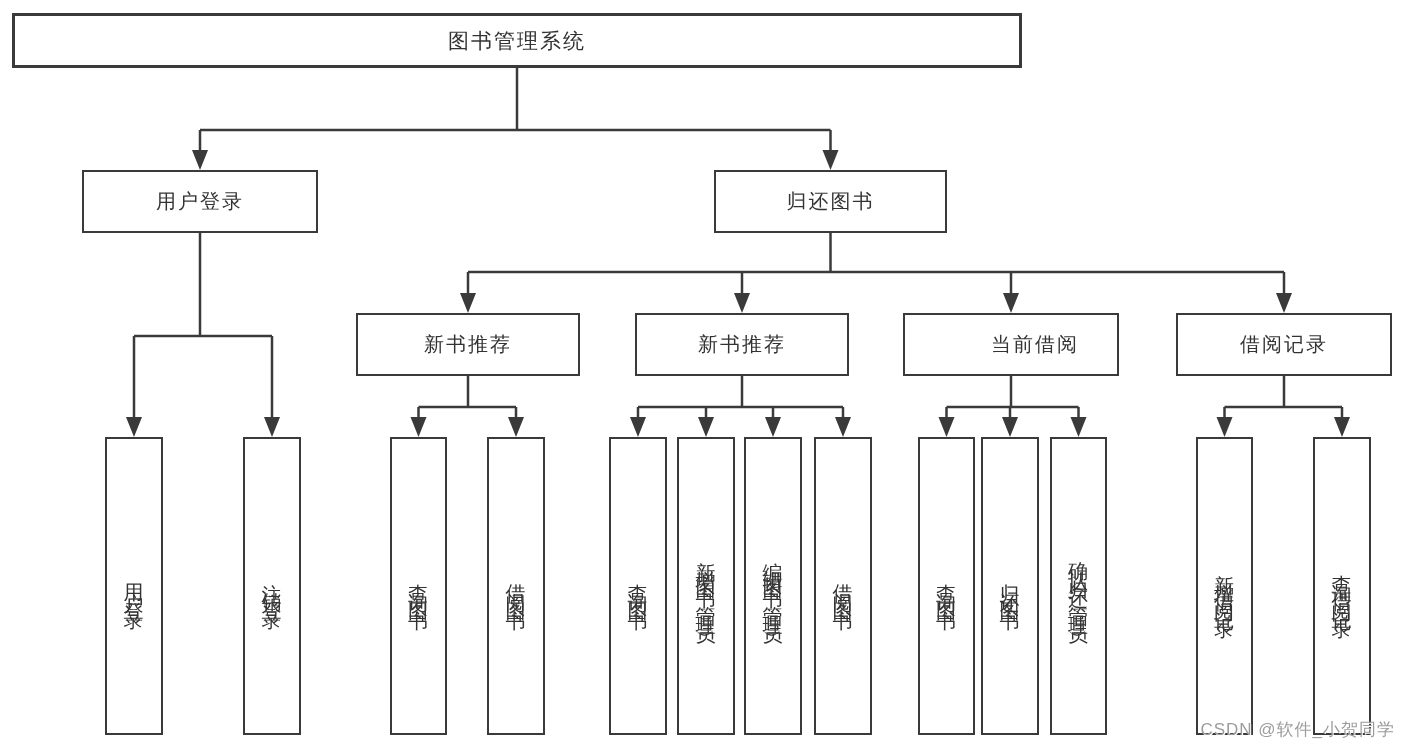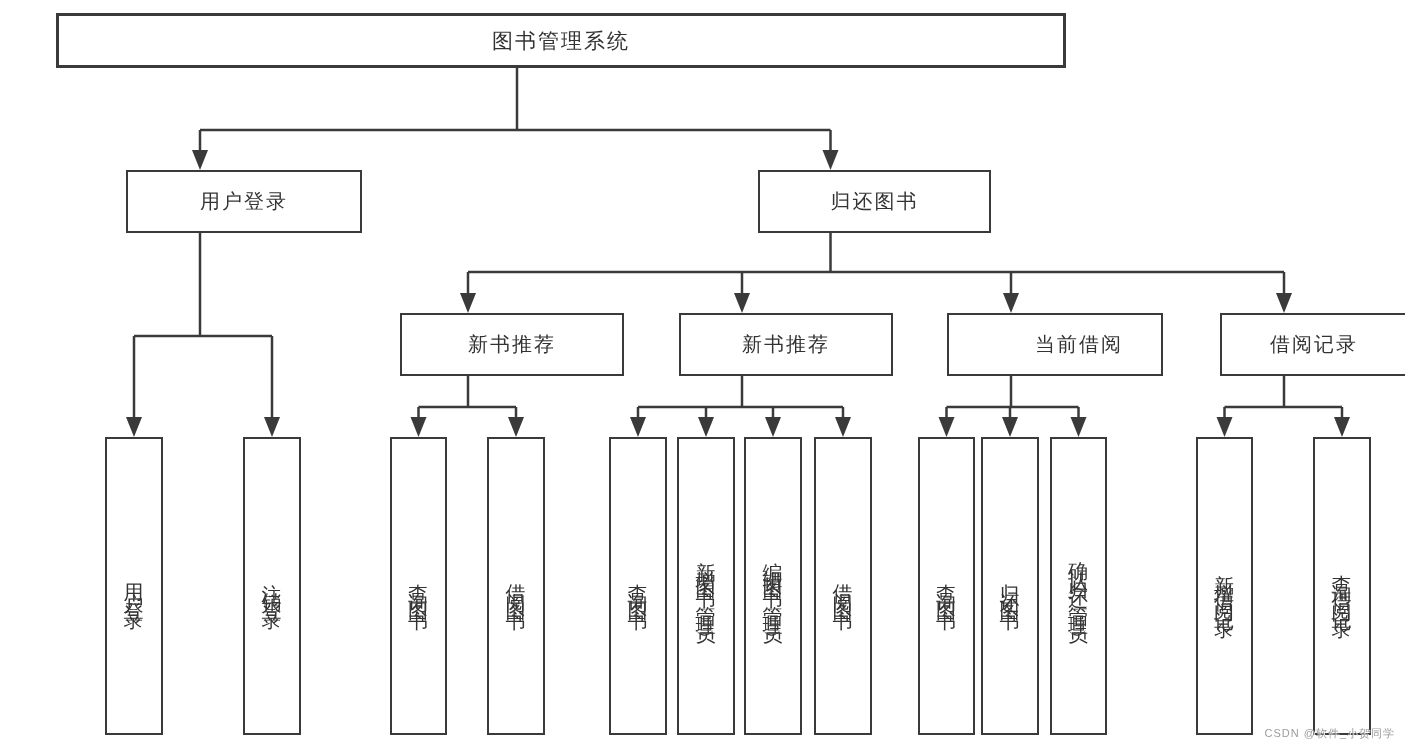--- a/index.html
+++ b/index.html
@@ -24,38 +24,37 @@
     border: 2.5px solid #3a3a3a;
     box-sizing: border-box;
     display: flex;
     align-items: center;
     justify-content: center;
   }
   .hbox {
     font-size: 20px;
     letter-spacing: 2px;
     white-space: nowrap;
-    margin-left: 44px;
   }
   .root {
     border-width: 3px;
     font-size: 21px;
   }
   .vbox span {
     writing-mode: vertical-rl;
     text-orientation: mixed;
     font-size: 20px;
     letter-spacing: 9px;
     line-height: 1;
   }
   .watermark {
     position: absolute;
     right: 10px;
     bottom: 6px;
-    font-size: 11px;
+    font-size: 17px;
     color: #9c9c9c;
     text-shadow: 1px 1px 0 #ffffff;
     letter-spacing: 1px;
     white-space: nowrap;
   }
 </style>
 </head>
 <body>
 
 <div id="stage">
@@ -132,21 +131,21 @@
   </svg>
 
   <div class="node hbox root" style="left:12px; top:13px; width:1010px; height:55px;">图书管理系统</div>
 
   <div class="node hbox" style="left:82px; top:170px; width:236px; height:63px;">用户登录</div>
   <div class="node hbox" style="left:714px; top:170px; width:233px; height:63px;">归还图书</div>
 
   <div class="node hbox" style="left:356px; top:313px; width:224px; height:63px;">新书推荐</div>
   <div class="node hbox" style="left:635px; top:313px; width:214px; height:63px;">新书推荐</div>
   <div class="node hbox" style="left:903px; top:313px; width:216px; height:63px;padding-left:48px;">当前借阅</div>
-  <div class="node hbox" style="left:1176px; top:313px; width:188px; height:63px;">借阅记录</div>
+  <div class="node hbox" style="left:1176px; top:313px; width:216px; height:63px;">借阅记录</div>
 
   <div class="node vbox" style="left:105px; top:437px; width:58px; height:298px;">
     <span>用户登录</span>
   </div>
   <div class="node vbox" style="left:243px; top:437px; width:58px; height:298px;">
     <span>注销登录</span>
   </div>
 
   <div class="node vbox" style="left:390px; top:437px; width:57px; height:298px;">
     <span>查询图书</span>

